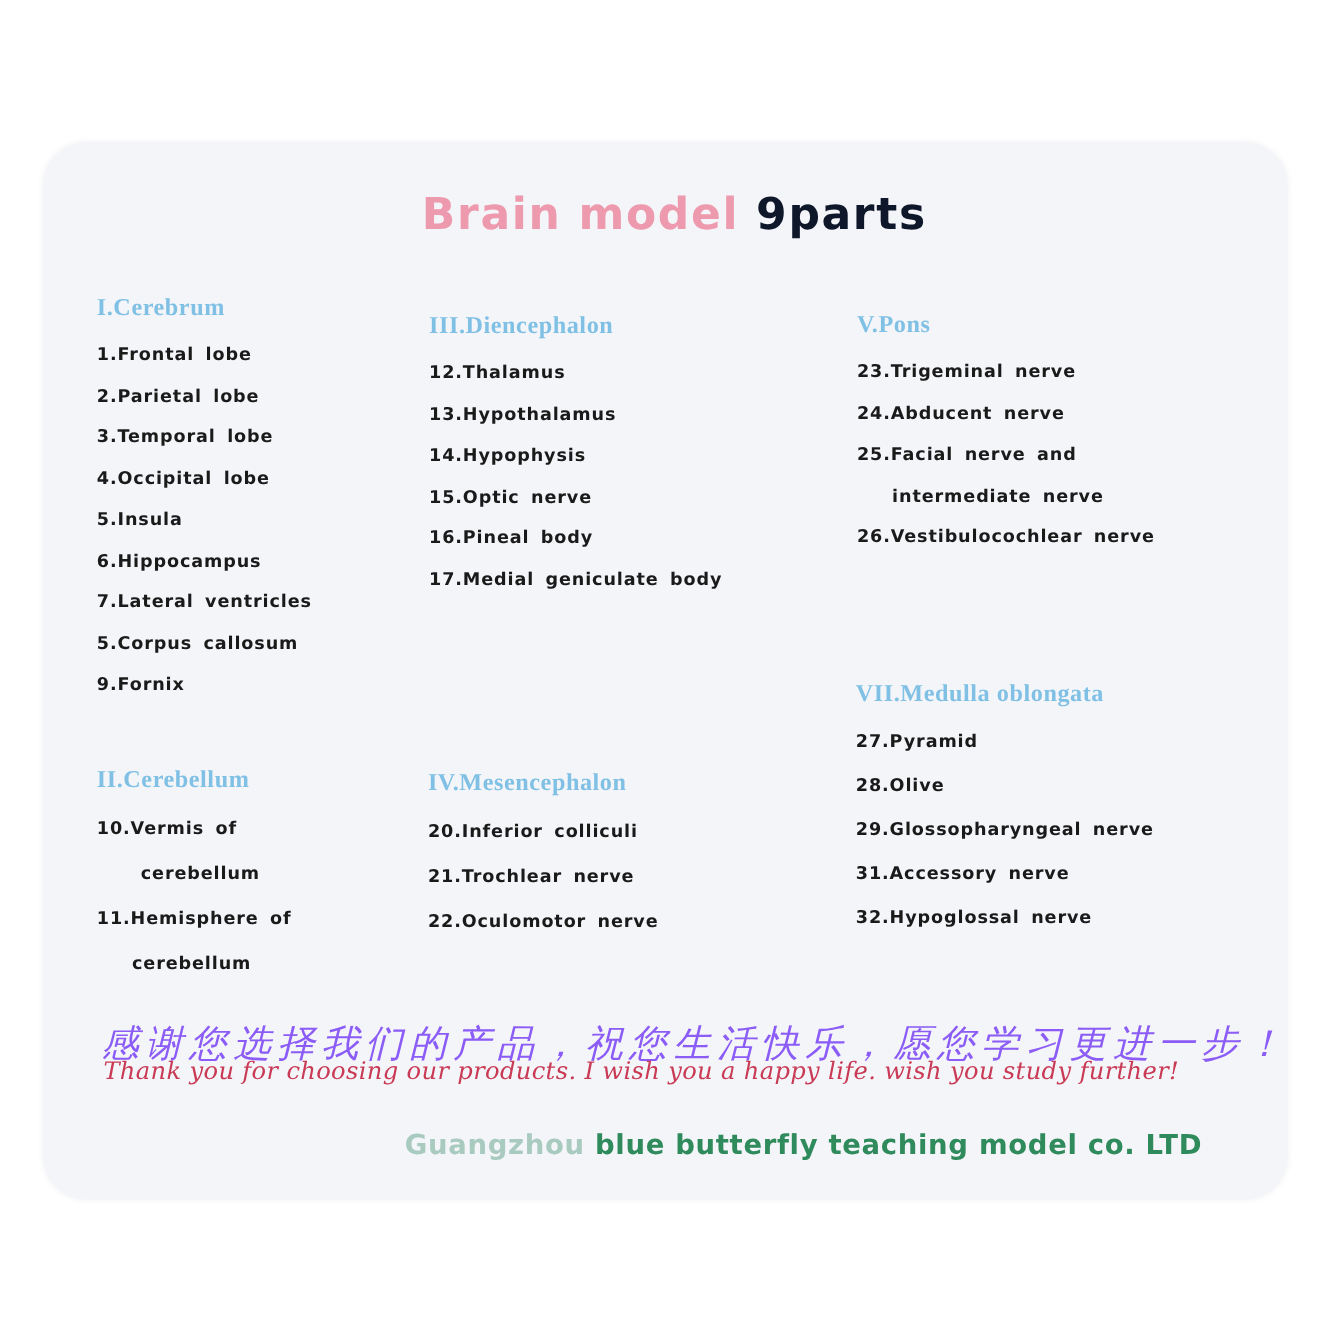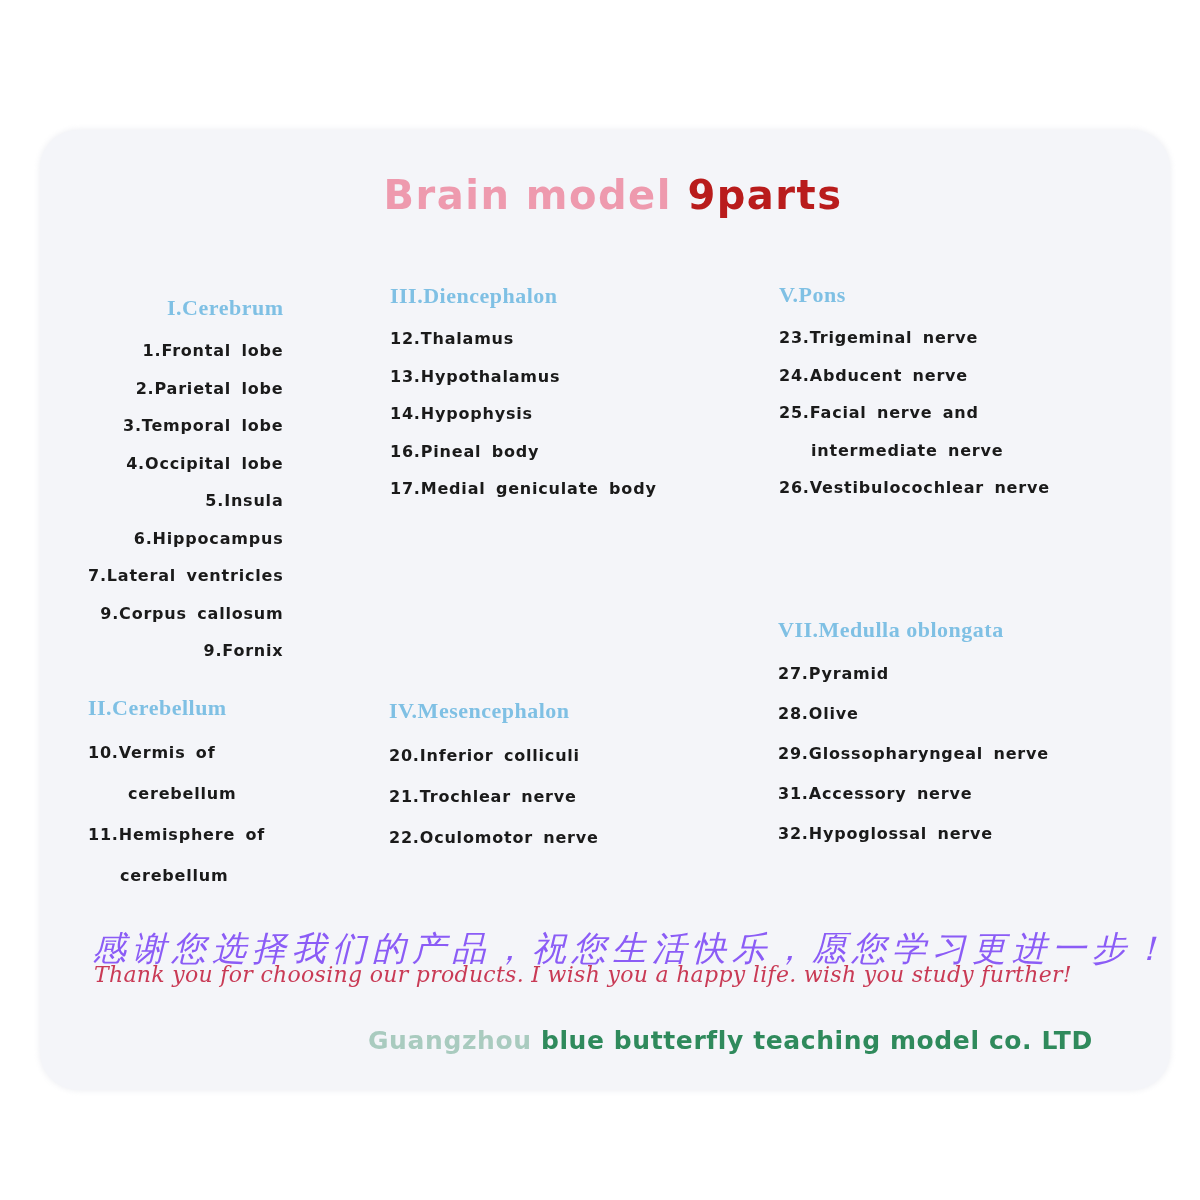--- a/index.html
+++ b/index.html
@@ -1,25 +1,25 @@
 <!DOCTYPE html>
 <html><head>
 <meta charset="utf-8">
 <style>
   html, body { margin:0; padding:0; }
   body { width:1200px; height:1200px; background:#ffffff; position:relative; overflow:hidden; font-family:"Liberation Sans", sans-serif; }
   .card { position:absolute; left:40px; top:130px; width:1130px; height:960px; background:#f4f5f9; border-radius:38px; box-shadow:0 0 6px rgba(220,222,230,0.6); }
   .title { position:absolute; left:0; top:172px; width:1226px; text-align:center; font-family:"DejaVu Sans", sans-serif; font-weight:bold; font-size:40px; letter-spacing:1.5px; color:#e0607a; }
   .title .t1 { color:#ee9aae; }
-  .title .t2 { color:#b91c1c; }
+  .title .t2 { color:#0f172a; }
   .section { position:absolute; }
   .sec-head { font-family:"Liberation Serif", serif; font-weight:bold; font-size:22px; color:#7fc0e4; letter-spacing:0.5px; height:40px; line-height:32px; }
   .item { font-family:"DejaVu Sans", sans-serif; font-weight:bold; font-size:16px; color:#1a1a1a; letter-spacing:0.8px; word-spacing:4px; white-space:nowrap; }
   .item.indent { padding-left:32px; }
-  #s1 { left:88px; top:292px;text-align:right; } #s1 .item { height:37.5px; line-height:37.5px; }
+  #s1 { left:88px; top:263px; } #s1 .item { height:37.5px; line-height:37.5px; }
   #s3 { left:390px; top:280px; } #s3 .item { height:37.5px; line-height:37.5px; }
   #s5 { left:779px; top:279px; } #s5 .item { height:37.5px; line-height:37.5px; }
   #s2 { left:88px; top:692px; } #s2 .item { height:41px; line-height:41px; }
   #s4 { left:389px; top:695px; } #s4 .item { height:41px; line-height:41px; }
   #s7 { left:778px; top:614px; } #s7 .item { height:40px; line-height:40px; }
   .thanks-cn { position:absolute; left:92px; top:926px; font-family:"DejaVu Serif", serif; font-style:italic; font-size:34px; color:#8b5cf6; letter-spacing:6px; white-space:nowrap; }
   .thanks-en { position:absolute; left:94px; top:962px; font-family:"DejaVu Serif", serif; font-style:italic; font-size:22px; color:#c93a55; letter-spacing:0.3px; white-space:nowrap; }
   .company { position:absolute; left:368px; top:1026px; font-family:"DejaVu Sans", sans-serif; font-weight:bold; font-size:25px; letter-spacing:0.6px; white-space:nowrap; }
   .company .c1 { color:#a9cbbf; }
   .company .c2 { color:#2f8a5c; }
@@ -35,29 +35,30 @@
 
 <div class="section" id="s1">
   <div class="sec-head">I.Cerebrum</div>
   <div class="item">1.Frontal lobe</div>
   <div class="item">2.Parietal lobe</div>
   <div class="item">3.Temporal lobe</div>
   <div class="item">4.Occipital lobe</div>
   <div class="item">5.Insula</div>
   <div class="item">6.Hippocampus</div>
   <div class="item">7.Lateral ventricles</div>
-  <div class="item">9.Corpus callosum</div>
+  <div class="item">5.Corpus callosum</div>
   <div class="item">9.Fornix</div>
 </div>
 
 <div class="section" id="s3">
   <div class="sec-head">III.Diencephalon</div>
   <div class="item">12.Thalamus</div>
   <div class="item">13.Hypothalamus</div>
   <div class="item">14.Hypophysis</div>
+  <div class="item">15.Optic nerve</div>
   <div class="item">16.Pineal body</div>
   <div class="item">17.Medial geniculate body</div>
 </div>
 
 <div class="section" id="s5">
   <div class="sec-head">V.Pons</div>
   <div class="item">23.Trigeminal nerve</div>
   <div class="item">24.Abducent nerve</div>
   <div class="item">25.Facial nerve and</div>
   <div class="item indent">intermediate nerve</div>

